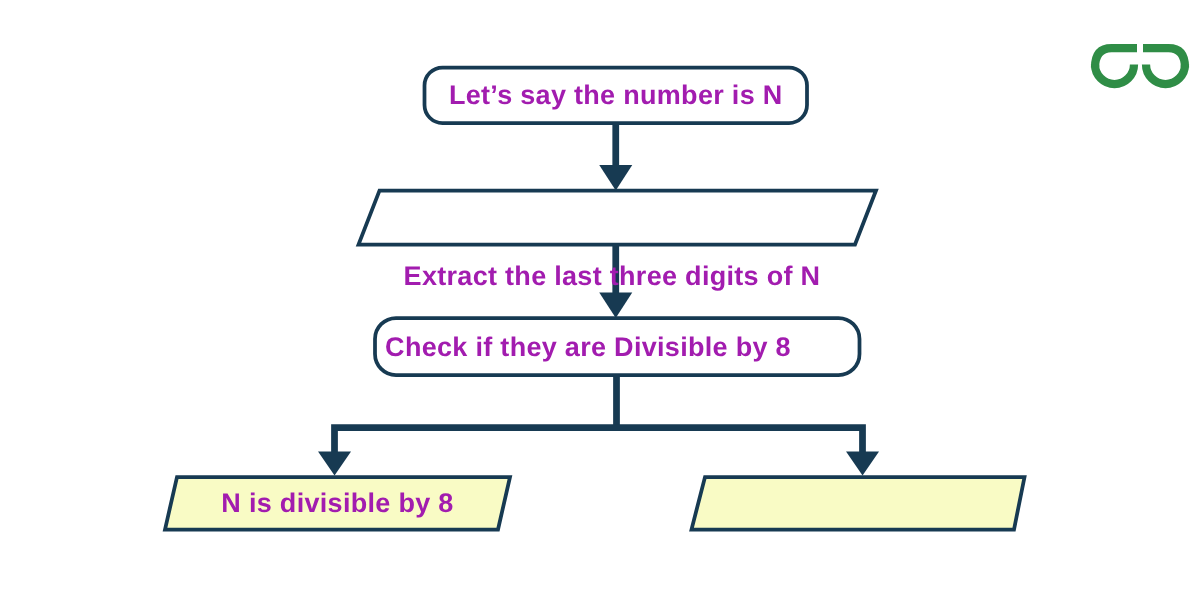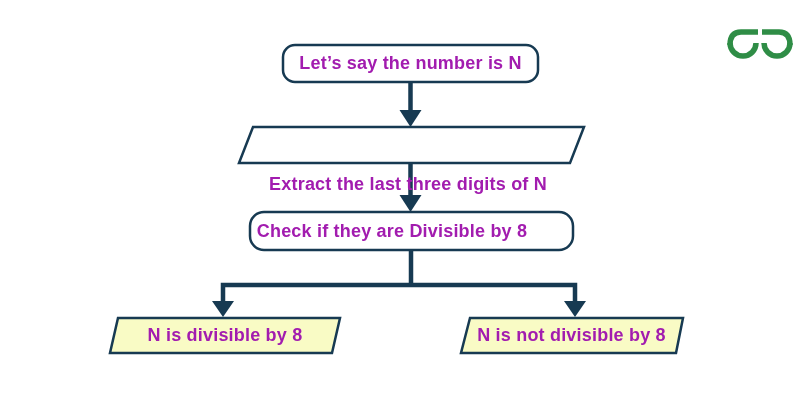--- a/index.html
+++ b/index.html
@@ -69,15 +69,14 @@
   </svg>
 
   <div class="label" style="left:283px;top:45px;width:255px;height:37px;">Let’s say the number is N</div>
 
   <div class="label" style="left:243px;top:127px;width:330px;height:36px;margin-top:39px;">Extract the last three digits of N</div>
 
   <div class="label" style="left:250px;top:212px;width:284px;height:38px;">Check if they are Divisible by 8</div>
 
   <div class="label" style="left:111px;top:318px;width:228px;height:35px;">N is divisible by 8</div>
 
-  <div class="label" style="left:461px;top:318px;width:221px;height:35px;">N is not divisible by 8</div>
 
 </div>
 
 </body></html>

